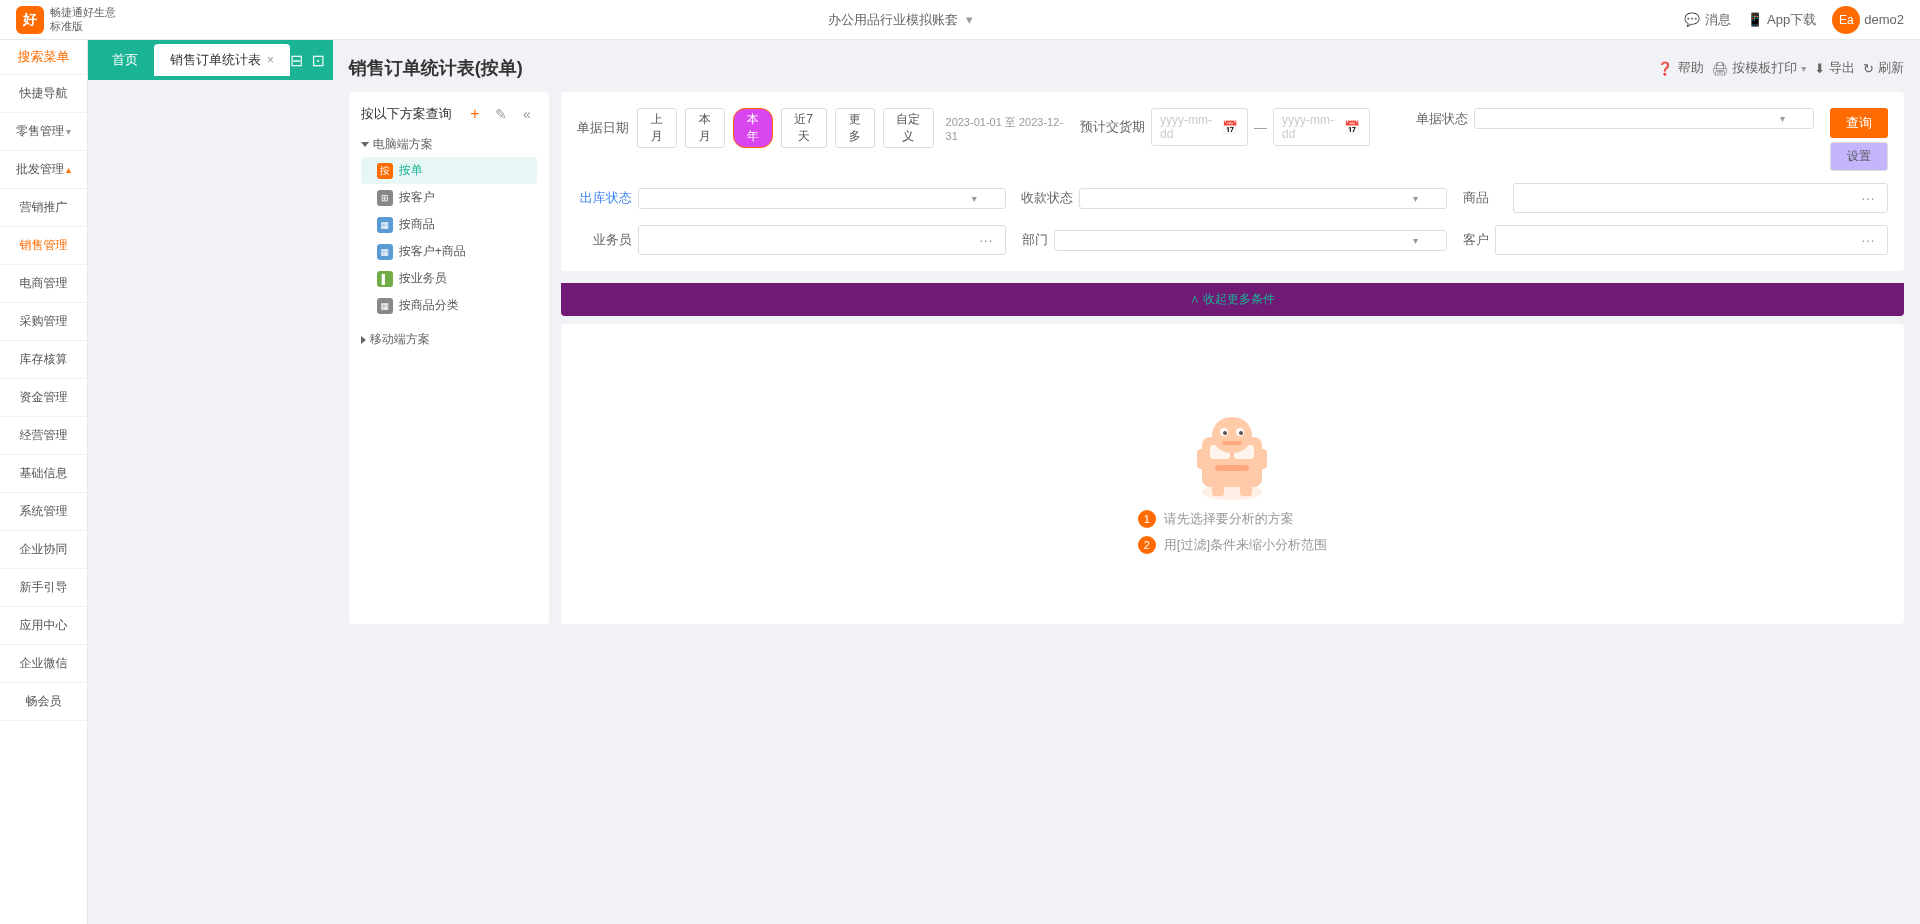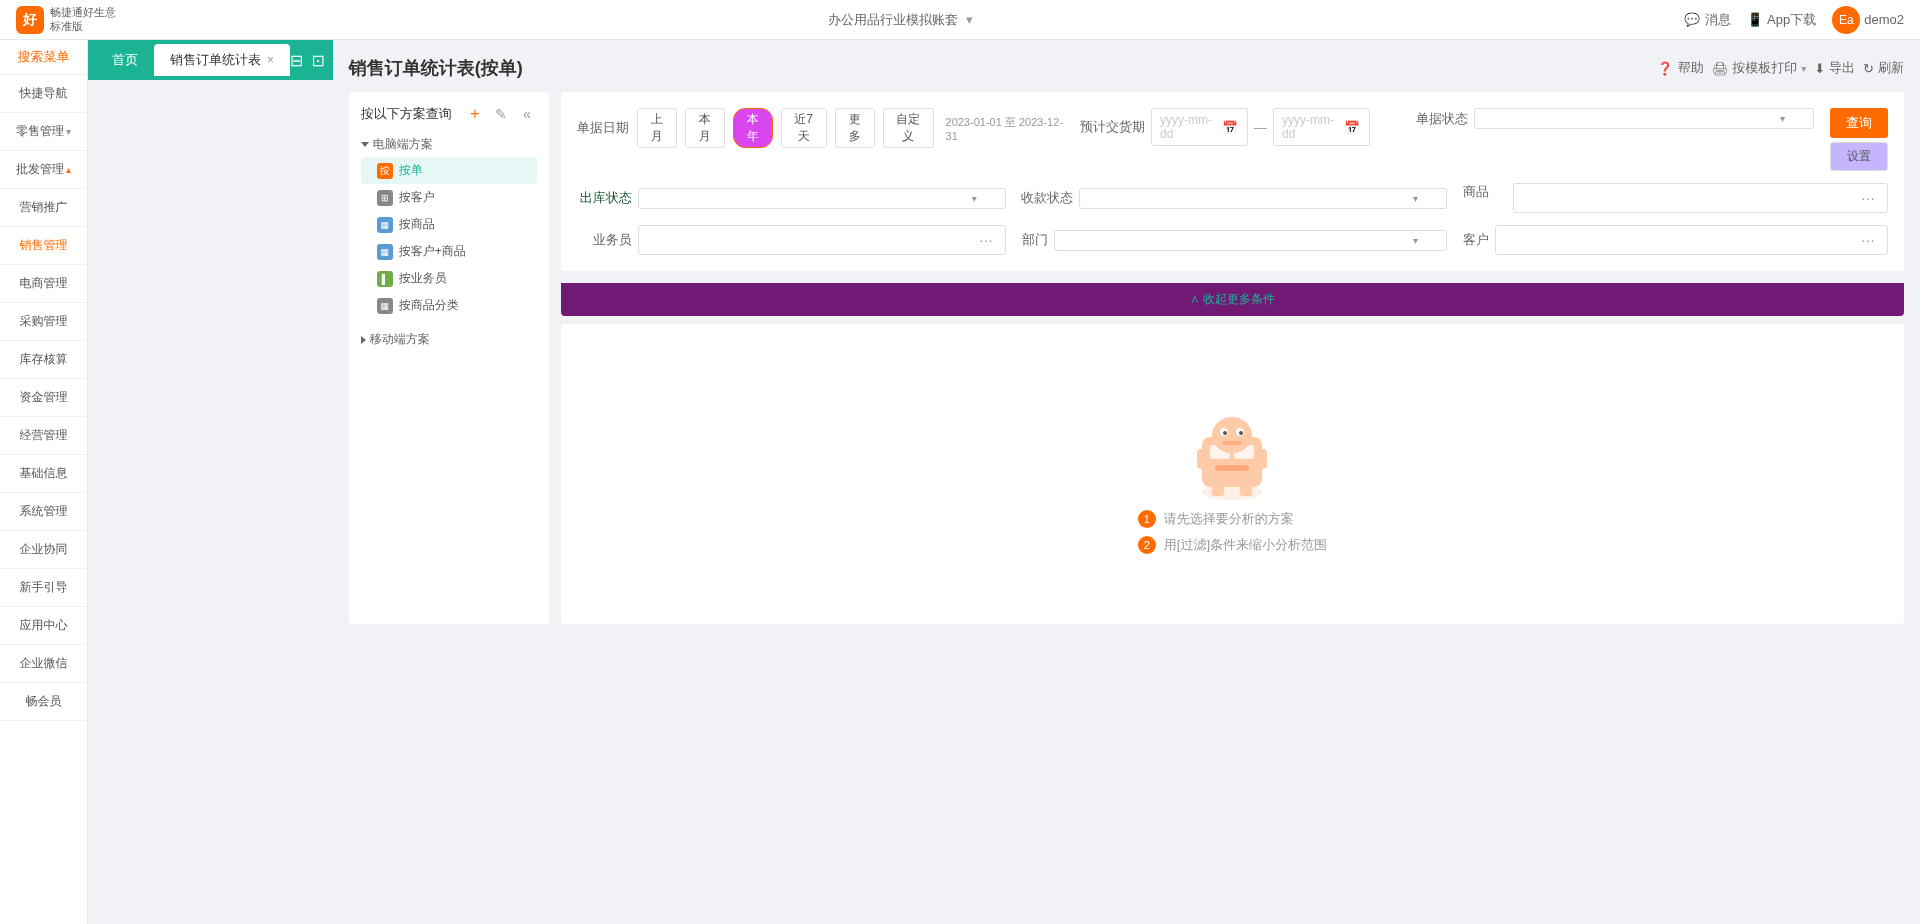--- a/index.html
+++ b/index.html
@@ -289,34 +289,34 @@
               </div>
 
               <div class="query-btn-group">
                 <button class="btn-primary">查询</button>
                 <button class="btn-secondary">设置</button>
               </div>
             </div>
 
             <div style="display:grid; grid-template-columns: 1fr 1fr 1fr; gap:12px; margin-bottom:12px;">
               <div style="display:flex; align-items:center; gap:6px;">
-                <span style="color:#14532d; font-size:13px; min-width:55px; text-align:right; white-space:nowrap;">出库状态</span>
+                <span style="color:#3b82f6; font-size:13px; min-width:55px; text-align:right; white-space:nowrap;">出库状态</span>
                 <div class="select-box" style="flex:1;">
                   <span></span>
                   <span class="select-chevron">▾</span>
                 </div>
               </div>
               <div style="display:flex; align-items:center; gap:6px;justify-content:flex-end;">
                 <span style="color:#666; font-size:13px; min-width:55px; text-align:right; white-space:nowrap;">收款状态</span>
                 <div class="select-box" style="flex:1;">
                   <span></span>
                   <span class="select-chevron">▾</span>
                 </div>
               </div>
-              <div style="display:flex; gap:24px;">
+              <div style="display:flex; align-items:center; gap:24px;">
                 <span style="color:#666; font-size:13px; min-width:30px; text-align:right; white-space:nowrap;">商品</span>
                 <div style="flex:1; border:1px solid #ddd; border-radius:3px; padding:4px 8px; display:flex; align-items:center; justify-content:flex-end;">
                   <span class="btn-dots">···</span>
                 </div>
               </div>
             </div>
 
             <div style="display:grid; grid-template-columns: 1fr 1fr 1fr; gap:12px;">
               <div style="display:flex; align-items:center; gap:6px;">
                 <span style="color:#666; font-size:13px; min-width:55px; text-align:right; white-space:nowrap;">业务员</span>

